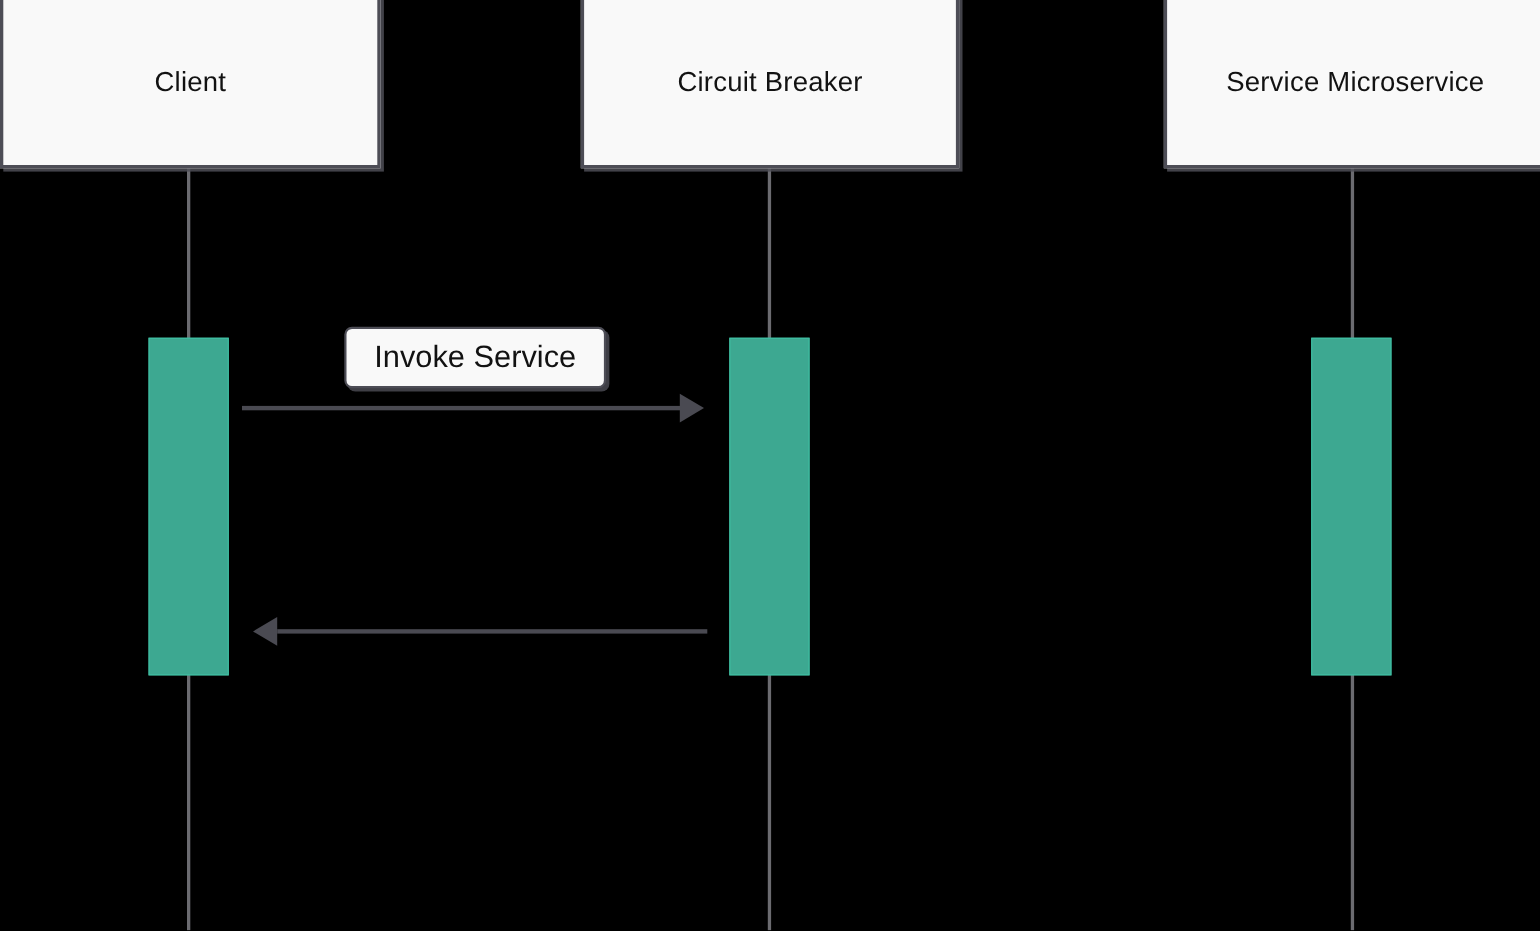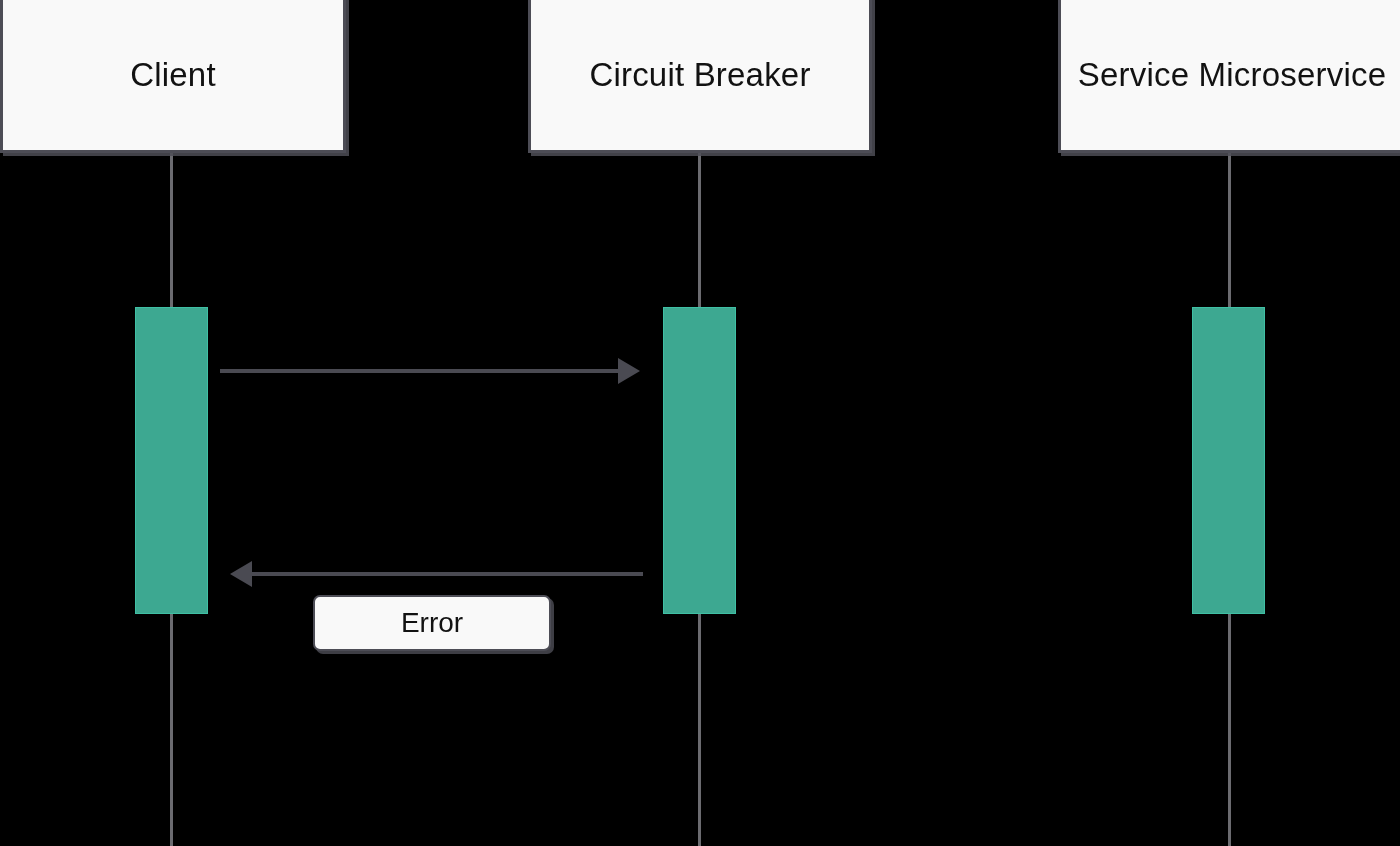--- a/index.html
+++ b/index.html
@@ -23,21 +23,21 @@
     position: absolute;
     background: #f9f9f9;
     border: 3px solid #4d4d56;
     box-sizing: border-box;
     display: flex;
     align-items: center;
     justify-content: center;
     box-shadow: 3px 3px 0 rgba(77,77,86,0.85);
   }
   .participant-label {
-    font-size: 33px;
+    font-size: 25px;
     color: #121212;
     font-family: "Liberation Sans", sans-serif;
     letter-spacing: 0.2px;
     white-space: nowrap;
   }
 
   
   .lifeline {
     position: absolute;
     width: 3px;
@@ -113,20 +113,20 @@
   <div class="participant" style="left:1058px; top:-3px; width:348px; height:156px;">
     <span class="participant-label">Service Microservice</span>
   </div>
 
   <div class="activation" style="left:135px; top:307px; width:73px; height:307px;"></div>
   <div class="activation" style="left:663px; top:307px; width:73px; height:307px;"></div>
   <div class="activation" style="left:1192px; top:307px; width:73px; height:307px;"></div>
 
   <div class="msg-line" style="left:220px; top:369px; width:400px;"></div>
   <div class="arrowhead right" style="left:618px; top:358px;"></div>
+  <div class="msg-label" style="left:313px; top:297px; width:238px; height:56px;">
+    <span class="msg-label-text">Invoke Service</span>
+  </div>
 
   <div class="msg-line" style="left:252px; top:572px; width:391px;"></div>
   <div class="arrowhead left" style="left:230px; top:561px;"></div>
-  <div class="msg-label" style="left:313px; top:595px; width:238px; height:56px;">
-    <span class="msg-label-text">Error</span>
-  </div>
 
 </div>
 
 </body></html>

